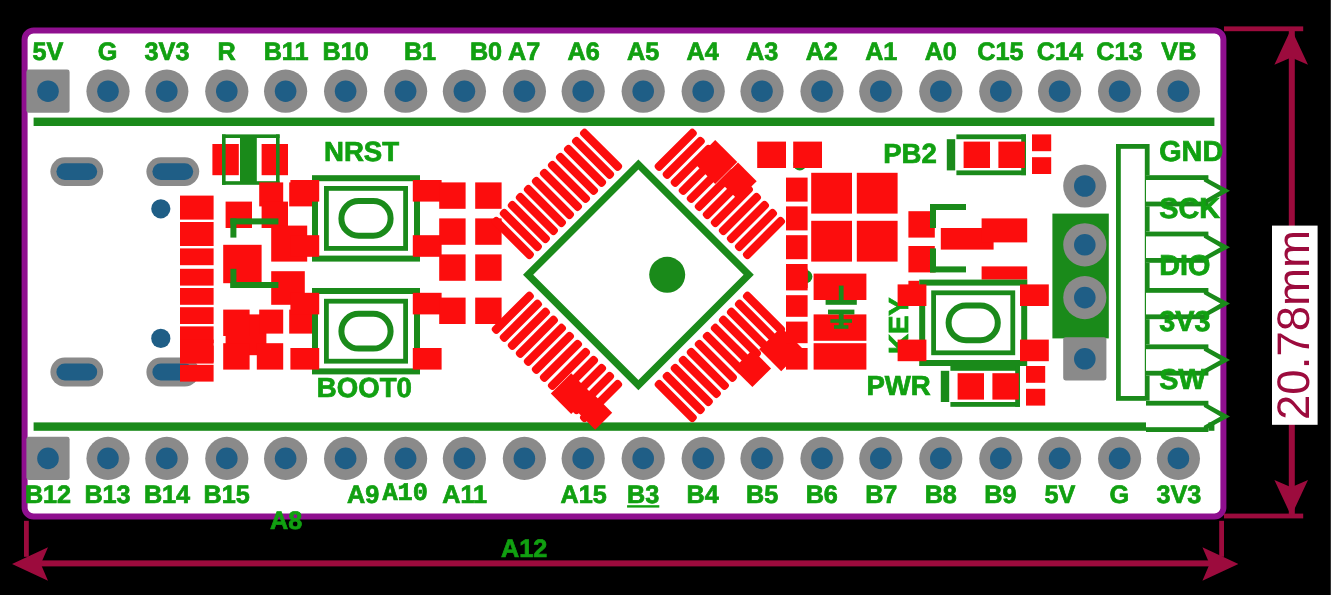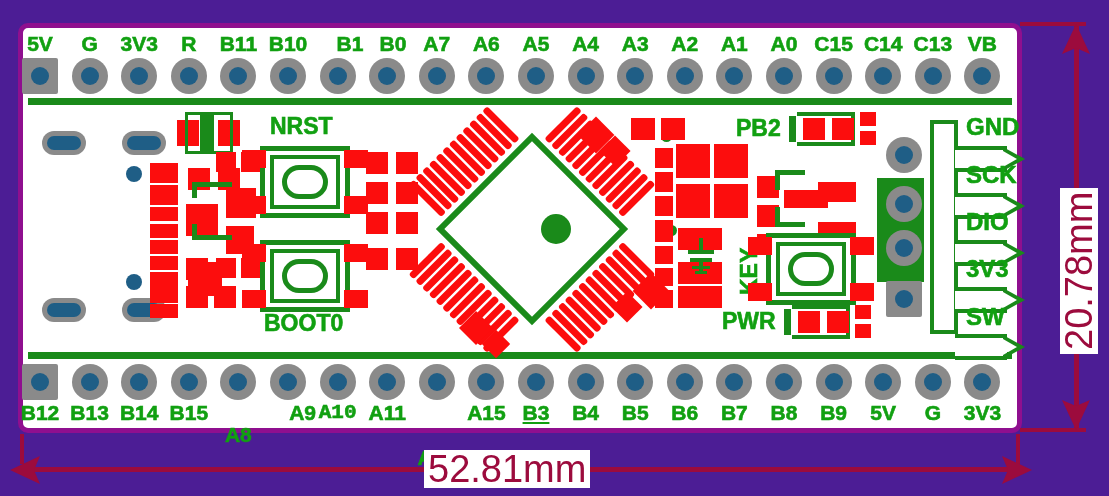--- a/index.html
+++ b/index.html
@@ -1,17 +1,17 @@
 <!DOCTYPE html>
 <html><head>
 <meta charset="utf-8">
 <style>
   html,body{margin:0;padding:0;background:#ffffff;}
   body{width:1109px;height:496px;font-family:"Liberation Sans",sans-serif;overflow:hidden;}
-  #stage{position:relative;width:1109px;height:496px;background:#4c1d95;}
+  #stage{position:relative;width:1109px;height:496px;background:#000000;}
 
   
   #board{
     position:absolute;left:18px;top:23px;width:1004px;height:410px;
     box-sizing:border-box;
     border:5px solid #8f0f8f;
     border-radius:10px;
     background:#ffffff;
   }
   .silk-line{position:absolute;background:#1a8a1a;}
@@ -91,21 +91,21 @@
   <div class="silk-line" style="left:28px;top:352px;width:984px;height:7px;"></div>
 
   <div id="top-labels">
       <div class="pinlabel" style="left: 12px; top: 33px; width: 56px;">5V</div>
       <div class="pinlabel" style="left: 61.6px; top: 33px; width: 56px;">G</div>
       <div class="pinlabel" style="left: 111.2px; top: 33px; width: 56px;">3V3</div>
       <div class="pinlabel" style="left: 160.8px; top: 33px; width: 56px;">R</div>
       <div class="pinlabel" style="left: 210.4px; top: 33px; width: 56px;">B11</div>
       <div class="pinlabel" style="left: 260px; top: 33px; width: 56px;">B10</div>
       <div class="pinlabel" style="left: 322px; top: 33px; width: 56px;">B1</div>
-      <div class="pinlabel" style="left: 365px; top: 33px; width: 56px;">B0</div>
+      <div class="pinlabel" style="left: 377px; top: 33px; width: 56px;">B0</div>
       <div class="pinlabel" style="left: 408.8px; top: 33px; width: 56px;">A7</div>
       <div class="pinlabel" style="left: 458.4px; top: 33px; width: 56px;">A6</div>
       <div class="pinlabel" style="left: 508px; top: 33px; width: 56px;">A5</div>
       <div class="pinlabel" style="left: 557.6px; top: 33px; width: 56px;">A4</div>
       <div class="pinlabel" style="left: 607.2px; top: 33px; width: 56px;">A3</div>
       <div class="pinlabel" style="left: 656.8px; top: 33px; width: 56px;">A2</div>
       <div class="pinlabel" style="left: 706.4px; top: 33px; width: 56px;">A1</div>
       <div class="pinlabel" style="left: 756px; top: 33px; width: 56px;">A0</div>
       <div class="pinlabel" style="left: 805.6px; top: 33px; width: 56px;">C15</div>
       <div class="pinlabel" style="left: 855.2px; top: 33px; width: 56px;">C14</div>
@@ -534,21 +534,20 @@
 
   <div class="dimline" style="left:20px;top:434px;width:4px;height:30px;"></div>
   <div class="dimline" style="left:1016px;top:434px;width:4px;height:30px;"></div>
   <div class="dimline" style="left:22px;top:467px;width:996px;height:5px;"></div>
   <svg style="position:absolute;left:8px;top:454px;" width="34" height="32">
     <polygon points="2,16 32,2 26,16 32,30" fill="#9c0b3d"></polygon>
   </svg>
   <svg style="position:absolute;left:1000px;top:454px;" width="34" height="32">
     <polygon points="32,16 2,2 8,16 2,30" fill="#9c0b3d"></polygon>
   </svg>
-  <div class="dimtext" style="left:424px;top:450px;">52.81mm</div>
 
   <div class="dimline" style="left:1020px;top:22px;width:66px;height:4px;"></div>
   <div class="dimline" style="left:1020px;top:428px;width:66px;height:4px;"></div>
   <div class="dimline" style="left:1074px;top:24px;width:5px;height:406px;"></div>
   <svg style="position:absolute;left:1060px;top:22px;" width="32" height="34">
     <polygon points="16,2 2,32 16,26 30,32" fill="#9c0b3d"></polygon>
   </svg>
   <svg style="position:absolute;left:1060px;top:398px;" width="32" height="34">
     <polygon points="16,32 2,2 16,8 30,2" fill="#9c0b3d"></polygon>
   </svg>

